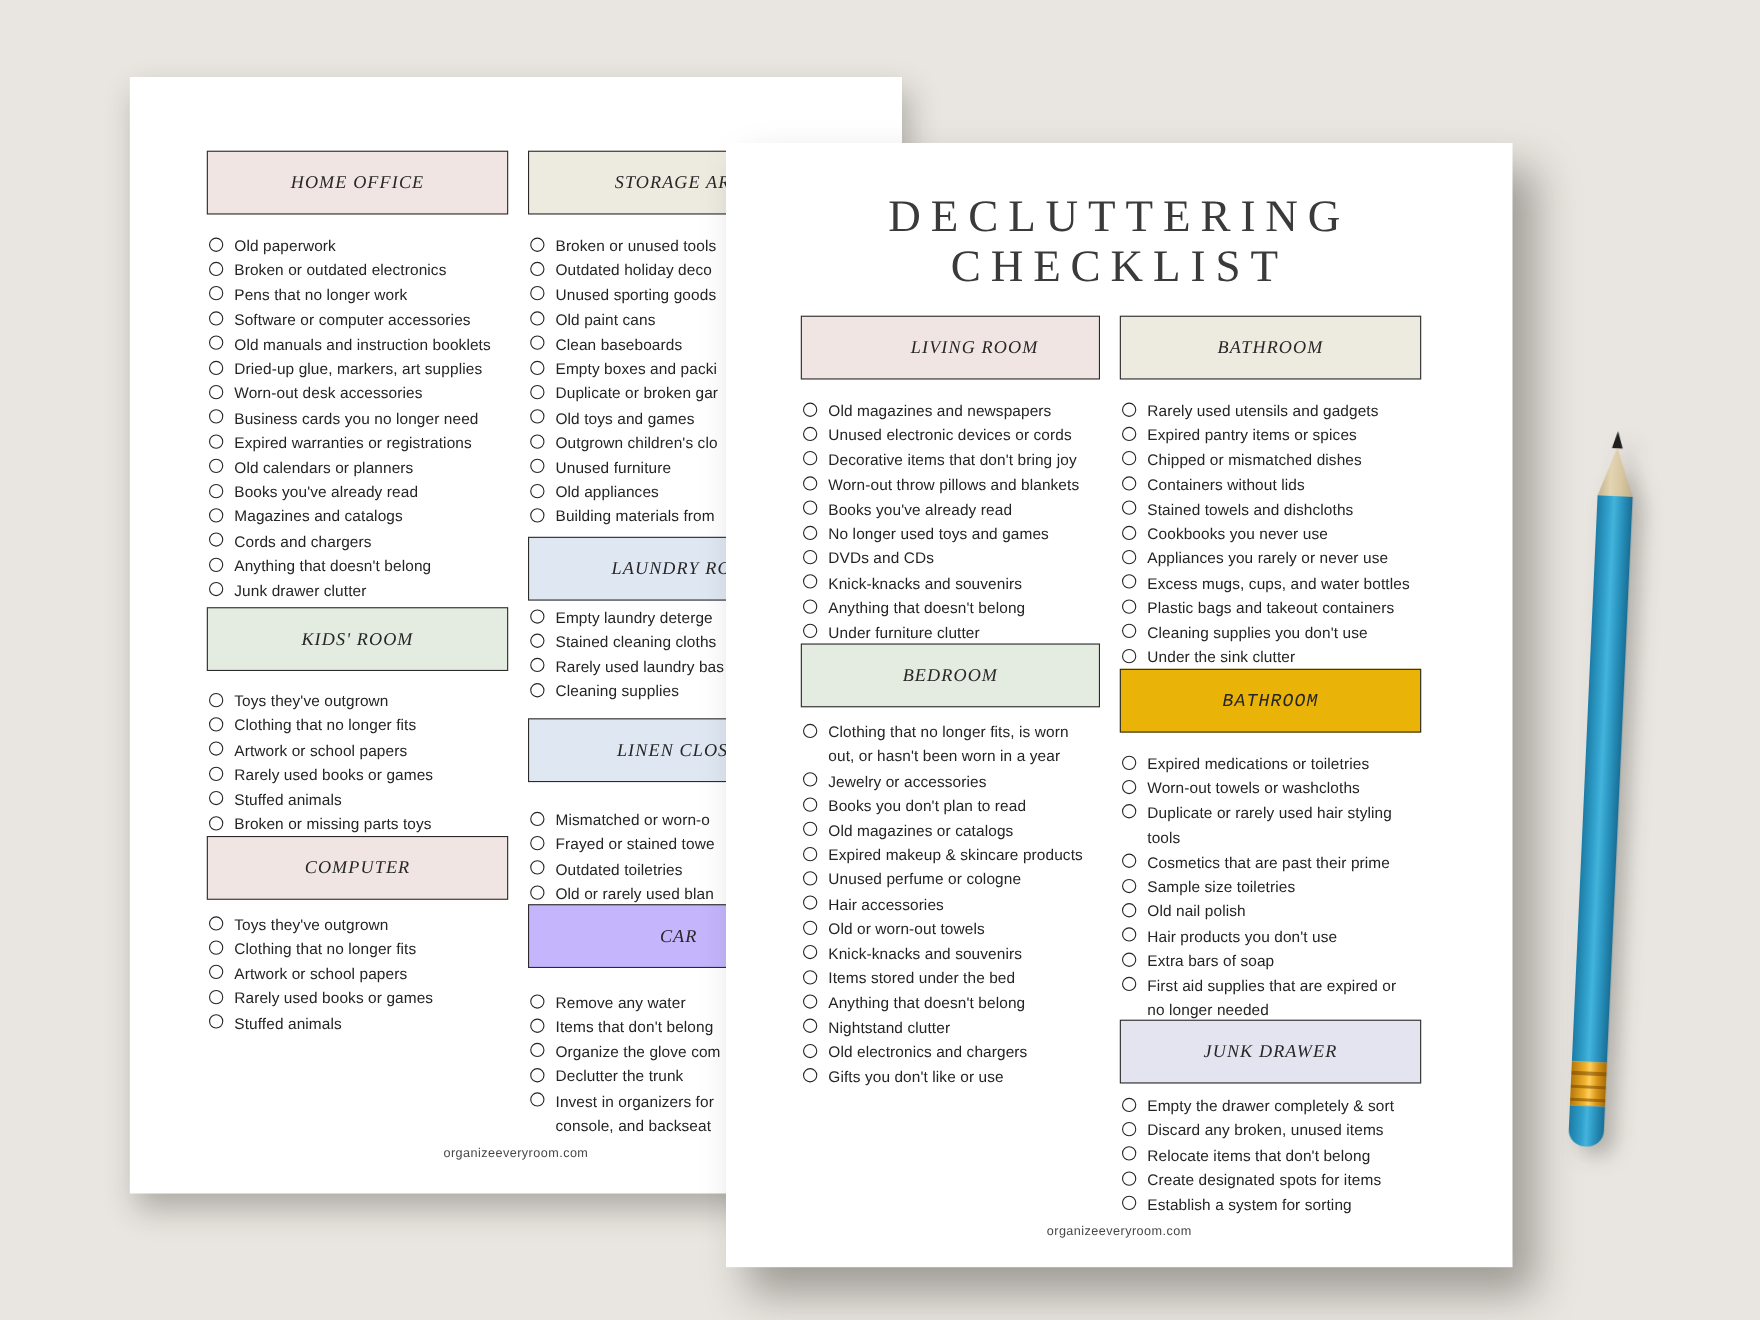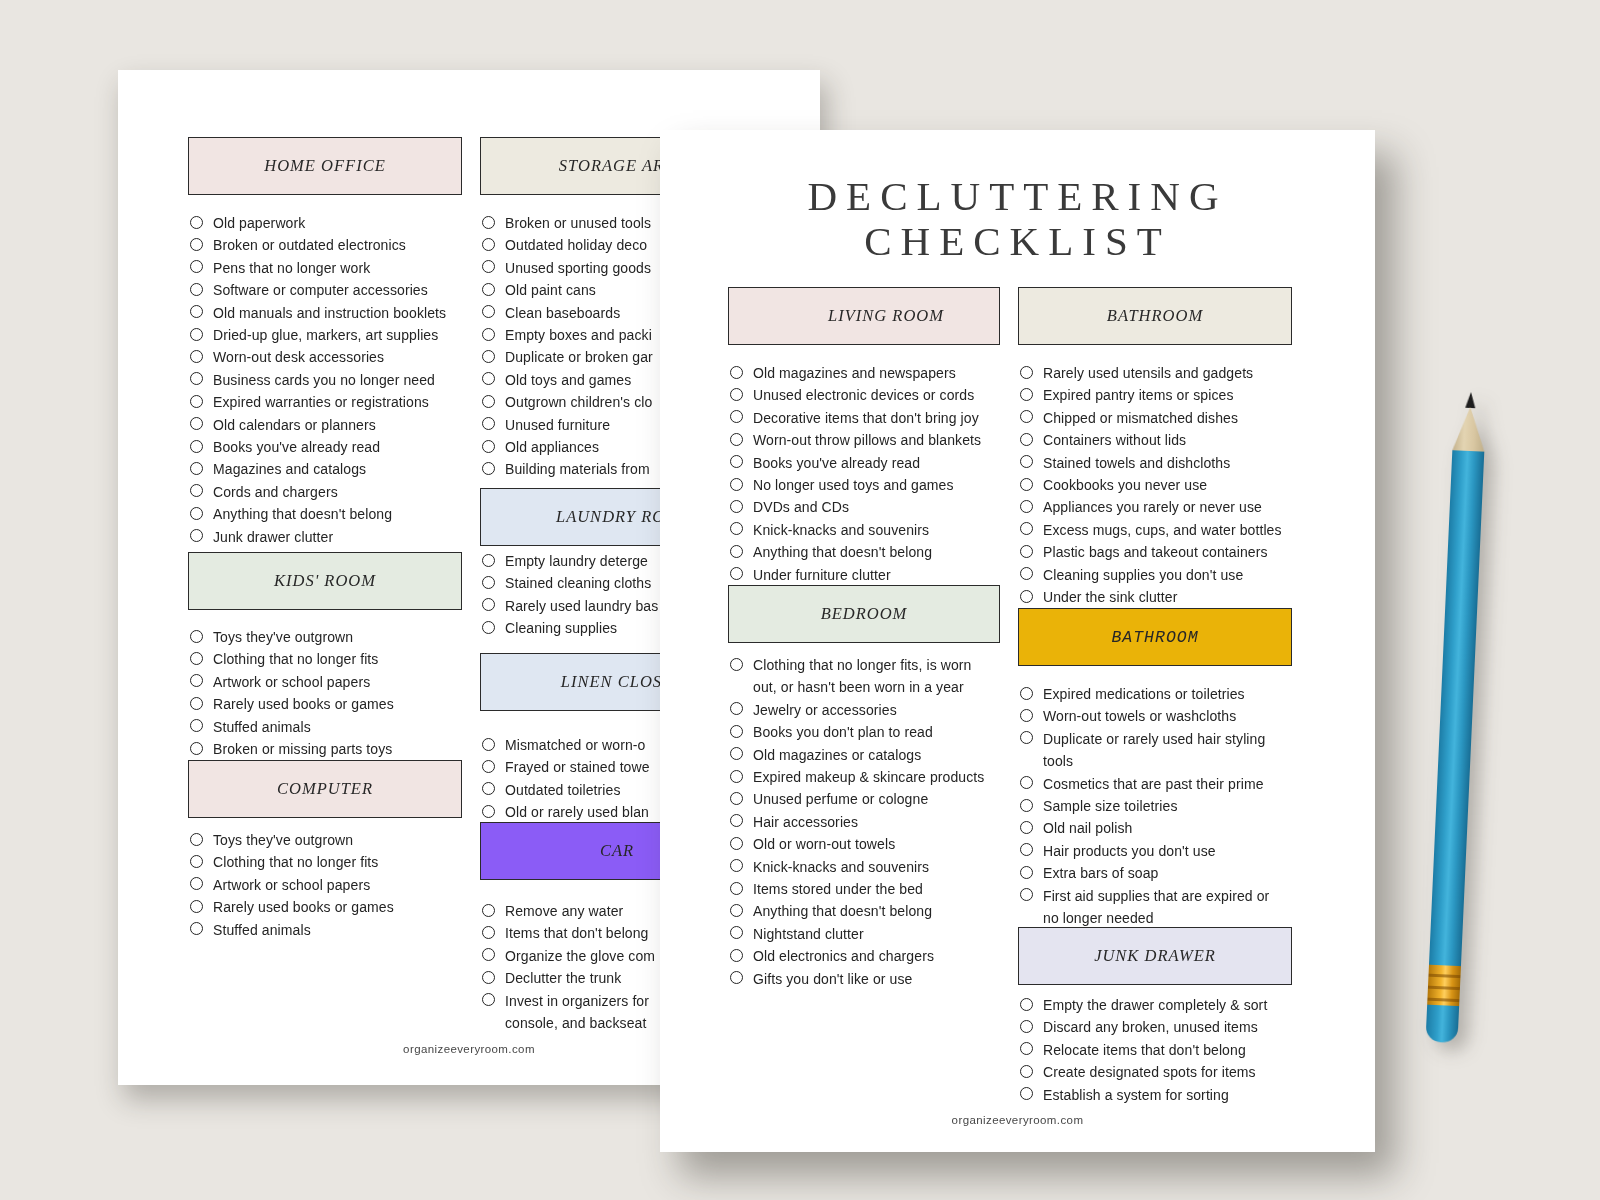--- a/index.html
+++ b/index.html
@@ -279,21 +279,21 @@
             <span class="cb"></span>
             <span class="txt">Outdated toiletries</span>
           </li>
           <li>
             <span class="cb"></span>
             <span class="txt">Old or rarely used blan</span>
           </li>
         </ul>
     </section>
     <section class="sec" style="top:752px">
-      <div class="sec-head" style="background: #8b5cf6;">CAR</div>
+      <div class="sec-head" style="background: #c4b5fd;">CAR</div>
       <ul class="items" style="margin-top:20px">
           <li>
             <span class="cb"></span>
             <span class="txt">Remove any water</span>
           </li>
           <li>
             <span class="cb"></span>
             <span class="txt">Items that don't belong</span>
           </li>
           <li>

